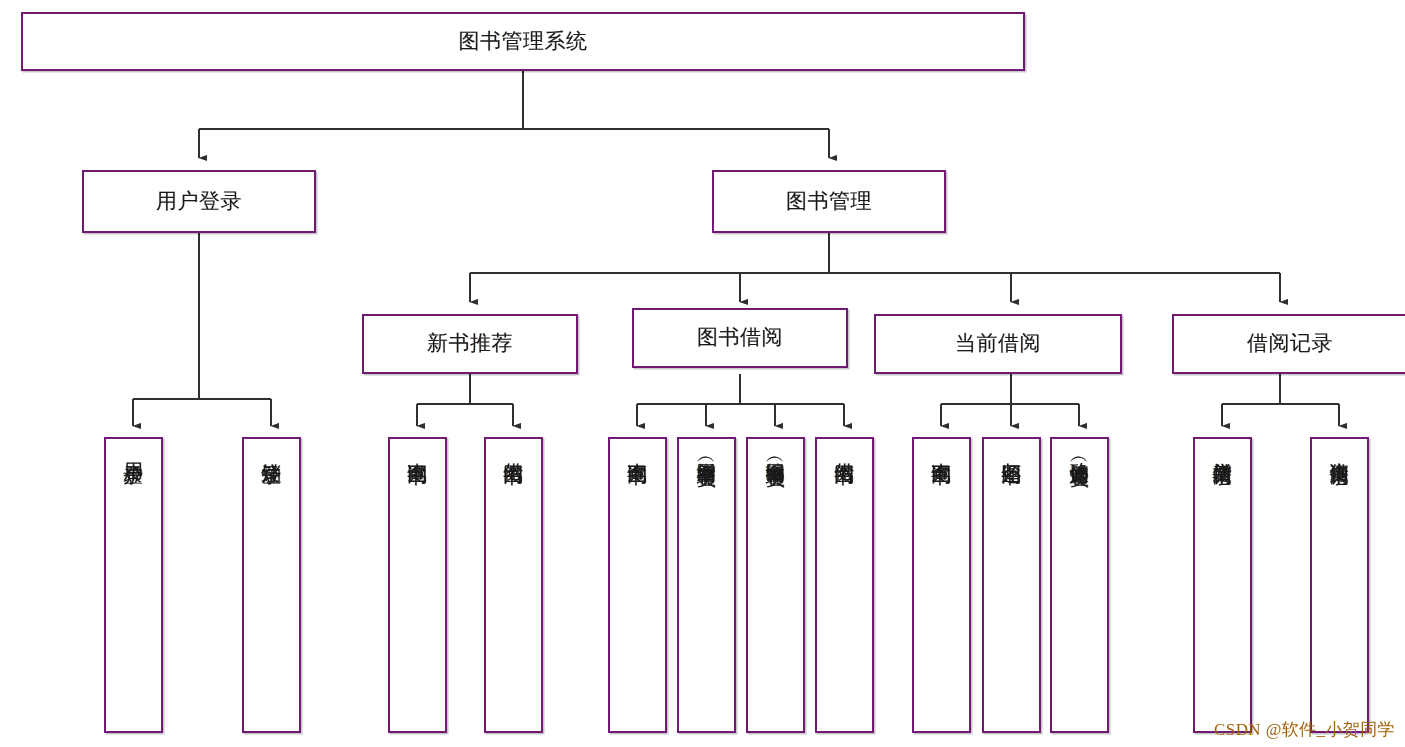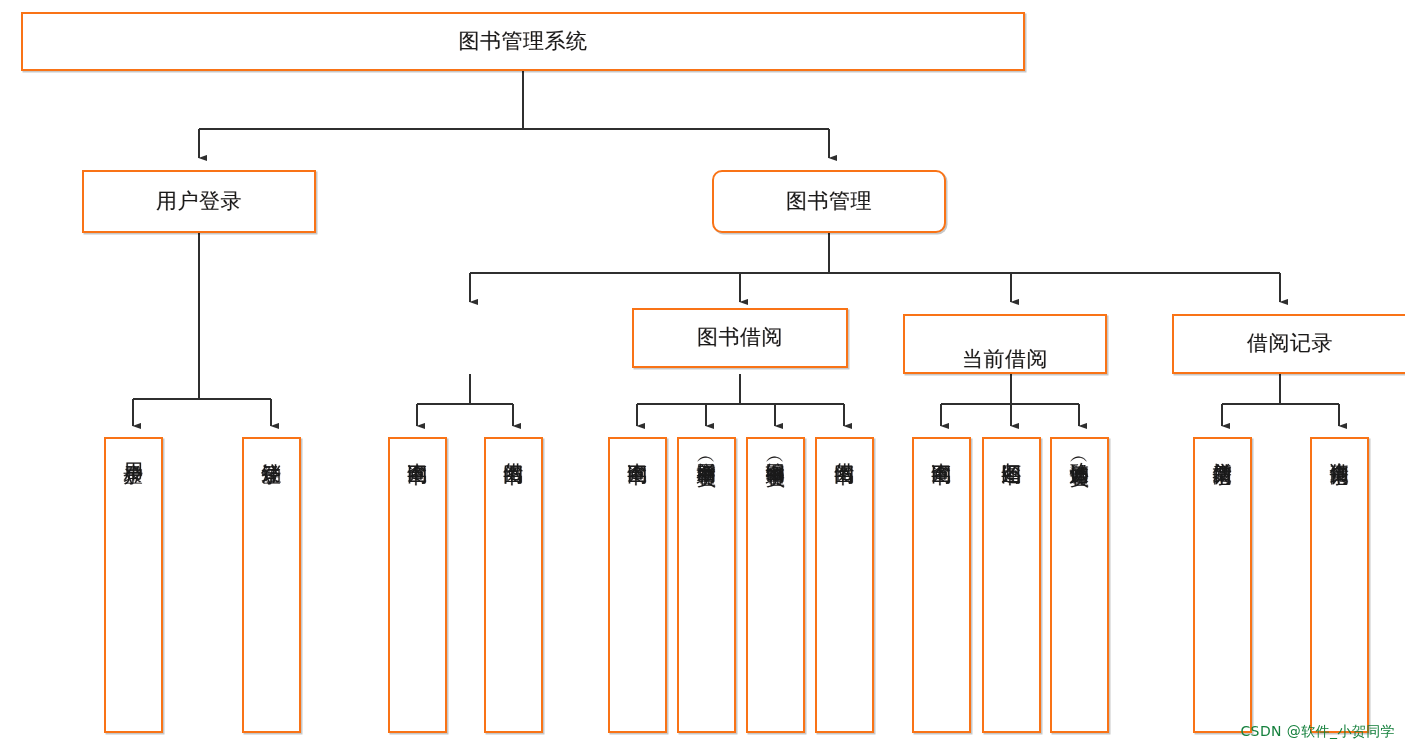--- a/index.html
+++ b/index.html
@@ -23,21 +23,21 @@
     left: 0;
     top: 0;
     width: 1405px;
     height: 747px;
     pointer-events: none;
   }
   .node {
     position: absolute;
     box-sizing: border-box;
     background: #ffffff;
-    border: 2px solid #f97316;
+    border: 2px solid #701a75;
     display: flex;
     align-items: center;
     justify-content: center;
     box-shadow: 1.5px 1.5px 0 rgba(0,0,0,0.22);
     z-index: 2;
   }
   .node-label {
     color: #1a1a1a;
     font-size: 21px;
     line-height: 1.12;
@@ -63,25 +63,26 @@
     max-height: 100%;
   }
   .node.vertical.tall-text .node-label {
     font-size: 19px;
     line-height: 1.34;
   }
   #watermark {
     position: absolute;
     right: 10px;
     bottom: 6px;
-    font-size: 14px;
-    color: #15803d;
+    font-size: 17px;
+    color: #a16207;
     letter-spacing: 0.4px;
     white-space: nowrap;
     z-index: 5;
+    font-family: Liberation Serif, serif;
   }
 </style>
 </head>
 <body>
 
 <div id="diagram-root">
 
   <svg class="connector-layer" viewBox="0 0 1405 747" xmlns="http://www.w3.org/2000/svg">
     <defs>
       <marker id="arrowhead" markerWidth="7" markerHeight="9" refX="3.2" refY="8.4" orient="auto" markerUnits="userSpaceOnUse">
@@ -134,30 +135,33 @@
   </svg>
 
   <div class="node horizontal" style="left:21px; top:12px; width:1004px; height:59px;">
     <span class="node-label">图书管理系统</span>
   </div>
 
   <div class="node horizontal" style="left:82px; top:170px; width:234px; height:63px;">
     <span class="node-label">用户登录</span>
   </div>
 
-  <div class="node horizontal" style="left:712px; top:170px; width:234px; height:63px;border-radius:10px;">
+  <div class="node horizontal" style="left:712px; top:170px; width:234px; height:63px;">
     <span class="node-label">图书管理</span>
   </div>
 
+  <div class="node horizontal" style="left:362px; top:314px; width:216px; height:60px;">
+    <span class="node-label">新书推荐</span>
+  </div>
 
   <div class="node horizontal" style="left:632px; top:308px; width:216px; height:60px;">
     <span class="node-label">图书借阅</span>
   </div>
 
-  <div class="node horizontal" style="left:903px; top:314px; width:204px; height:60px;align-items:flex-end;">
+  <div class="node horizontal" style="left:874px; top:314px; width:248px; height:60px;">
     <span class="node-label">当前借阅</span>
   </div>
 
   <div class="node horizontal" style="left:1172px; top:314px; width:236px; height:60px;">
     <span class="node-label">借阅记录</span>
   </div>
 
   <div class="node vertical" style="left:104px; top:437px; width:59px; height:296px;">
     <span class="node-label">用户登录</span>
   </div>

